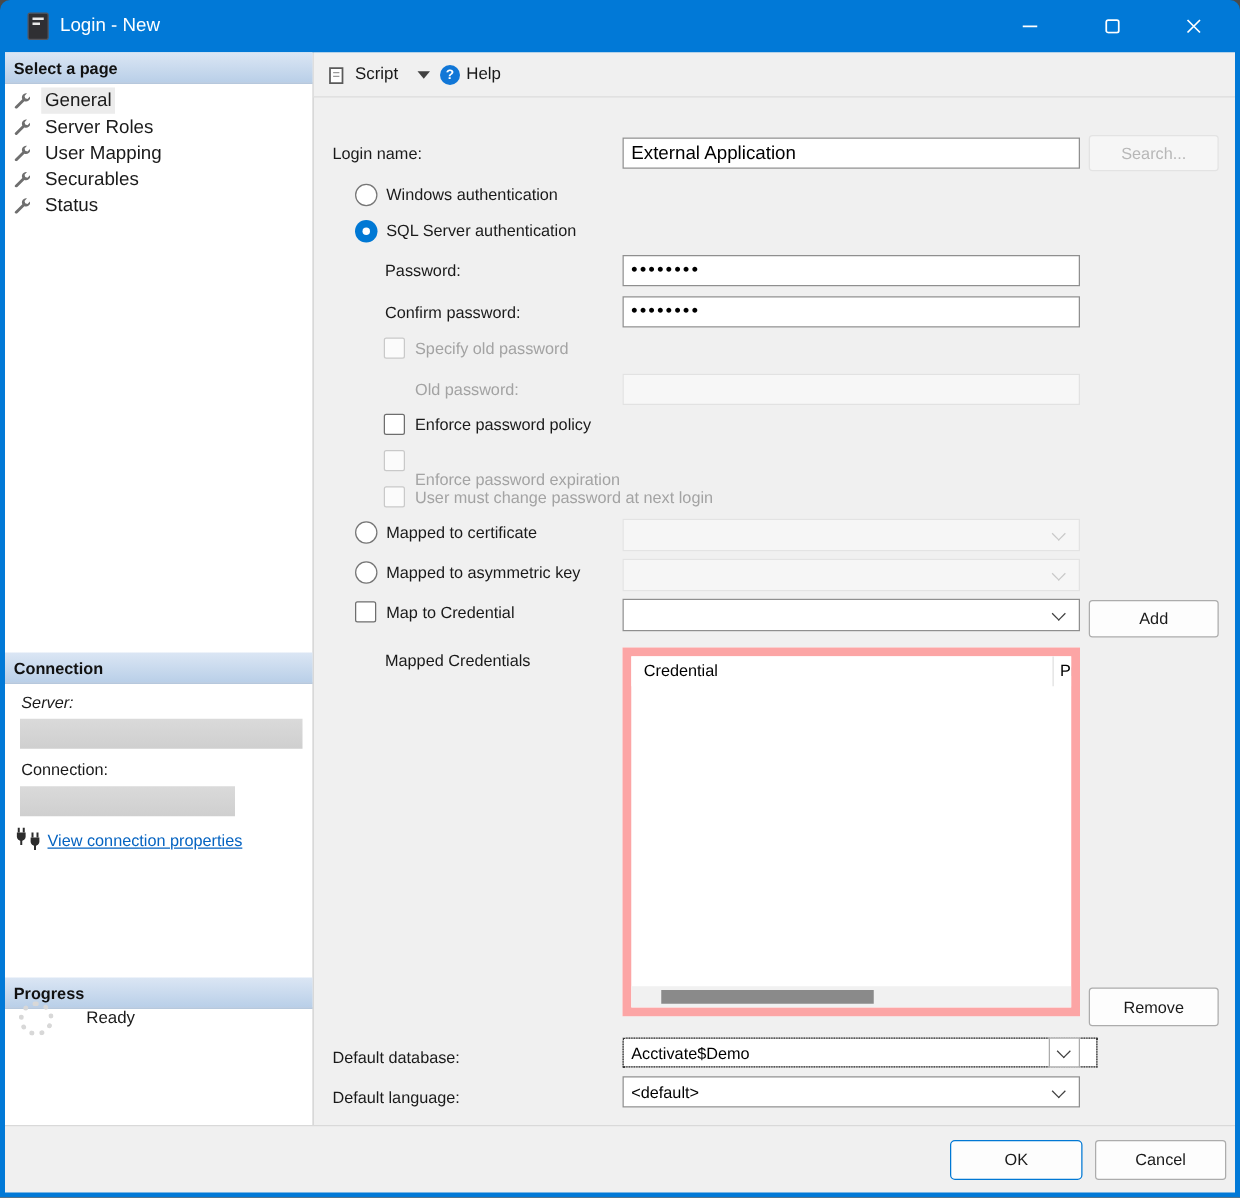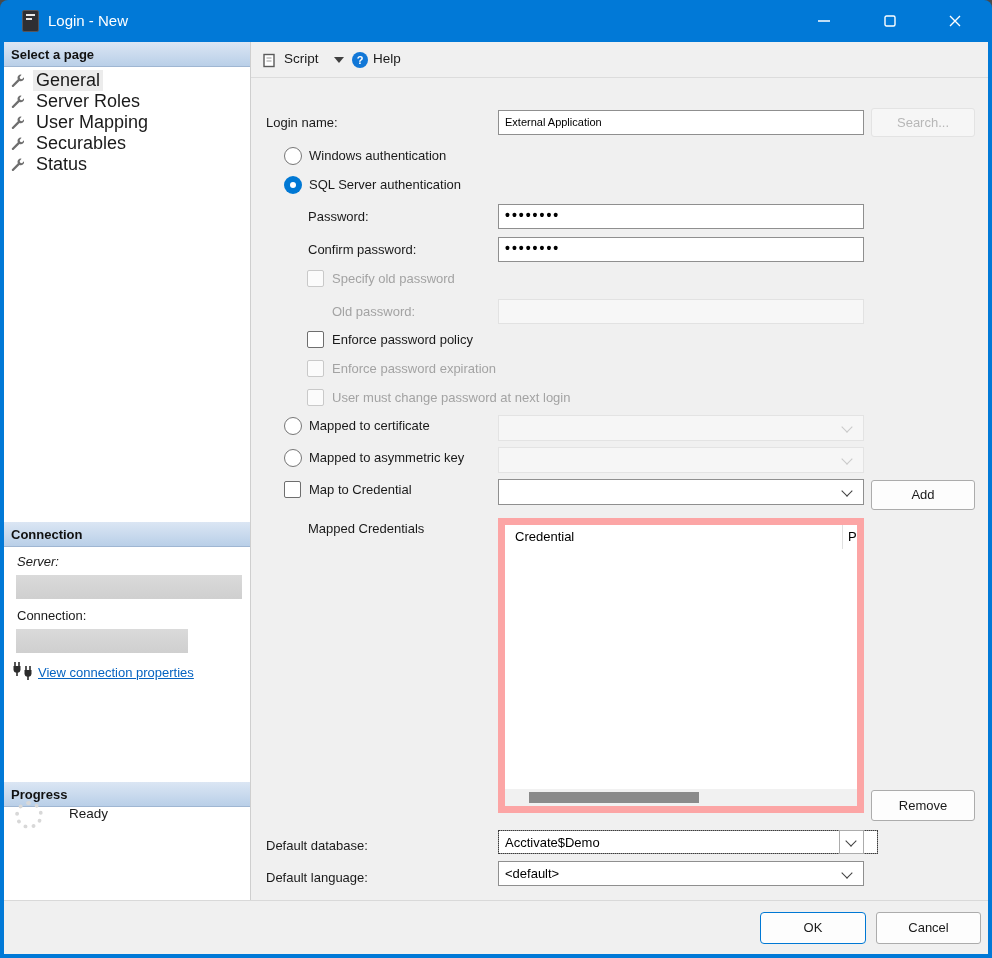--- a/index.html
+++ b/index.html
@@ -21,21 +21,21 @@
   
   .body-bg { position:absolute; left:4px; top:42px; width:984px; height:912px; background:#f0f0f0; }
   .sidebar-bg { position:absolute; left:4px; top:42px; width:246px; height:858px; background:#ffffff; }
   .vline { position:absolute; left:250px; top:42px; width:1px; height:858px; background:#cfcfcf; }
   .footer-line { position:absolute; left:4px; top:900px; width:984px; height:1px; background:#d9d9d9; }
   
   .section-header { position:absolute; left:4px; width:246px; height:25px;
     background:linear-gradient(180deg,#dbe6f4 0%,#b9cfe8 100%);
     border-bottom:1px solid #9fb6d2; font-size:13px; font-weight:bold; color:#111;
     line-height:25px; padding-left:7px; }
-  .tree-item { position:absolute; left:6px; width:240px; height:21px; font-size:18px;
+  .tree-item { position:absolute; left:6px; width:240px; height:21px; font-size:15px;
     color:#1a1a1a; line-height:21px; cursor:default; }
   .tree-item .wrench { position:absolute; left:4px; top:3px; }
   .tree-item .lbl { position:absolute; left:27px; top:0; padding:0 3px; }
   .tree-item.selected .lbl { background:#ececec; }
   .side-label { position:absolute; font-size:13px; color:#1a1a1a; }
   .redacted { position:absolute; background:linear-gradient(180deg,#dadada,#cfcfcf); }
   .link { position:absolute; font-size:13px; color:#0563c1; text-decoration:underline; cursor:pointer; }
   .spinner { position:absolute; left:15px; top:801px; width:28px; height:28px;
     border:4px dotted #d8d8d8; border-radius:50%; }
   
@@ -44,21 +44,21 @@
   .tool-label { position:absolute; font-size:13.5px; color:#1a1a1a; top:9px; }
   .caret-down { position:absolute; width:0; height:0; border-left:5px solid transparent;
     border-right:5px solid transparent; border-top:6px solid #404040; }
   .help-circle { position:absolute; width:16px; height:16px; border-radius:50%;
     background:#1177d7; color:#fff; font-size:11px; font-weight:bold; text-align:center;
     line-height:16px; }
   
   .flabel { position:absolute; font-size:13px; color:#1a1a1a; height:24px; line-height:24px; }
   .flabel.disabled { color:#a3a3a3; }
   .tb { position:absolute; background:#fff; border:1px solid #8f8f8f; height:25px;
-    font-size:11px; color:#000; line-height:23px; padding-left:6px; overflow:hidden; }
+    font-size:15px; color:#000; line-height:23px; padding-left:6px; overflow:hidden; }
   .tb.pwd { font-size:14px; font-weight:bold; letter-spacing:2px; line-height:21px; }
   .tb.disabled { background:#f7f7f7; border-color:#e2e2e2; }
   .btn { position:absolute; background:#fdfdfd; border:1px solid #acacac; border-radius:3px;
     font-size:13px; color:#1a1a1a; text-align:center; cursor:pointer; }
   .btn.primary { border-color:#0078d4; border-radius:4px; }
   .btn.disabled { background:#f6f6f6; border-color:#e3e3e3; color:#b7b7b7; cursor:default; }
   .radio { position:absolute; width:18px; height:18px; border-radius:50%;
     border:1.5px solid #767676; background:#fff; }
   .radio.checked { border:none; background:#0078d4; }
   .radio.checked::after { content:""; position:absolute; left:6px; top:6px; width:6px; height:6px;
@@ -195,21 +195,21 @@
   <div class="chk disabled" style="left:307px; top:270px;"></div>
   <div class="flabel disabled" style="left:332px; top:267px;">Specify old password</div>
 
   <div class="flabel disabled" style="left:332px; top:300px;">Old password:</div>
   <div class="tb disabled" style="left:498px; top:299px; width:366px;"></div>
 
   <div class="chk" style="left:307px; top:331px;"></div>
   <div class="flabel" style="left:332px; top:328px;">Enforce password policy</div>
 
   <div class="chk disabled" style="left:307px; top:360px;"></div>
-  <div class="flabel disabled" style="left:332px; top:357px;">Enforce password expiration</div>
+  <div class="flabel disabled" style="left:332px; top:372px;">Enforce password expiration</div>
 
   <div class="chk disabled" style="left:307px; top:389px;"></div>
   <div class="flabel disabled" style="left:332px; top:386px;">User must change password at next login</div>
 
   <div class="radio" style="left:284px; top:417px;"></div>
   <div class="flabel" style="left:309px; top:414px;">Mapped to certificate</div>
   <div class="combo disabled" style="left:498px; top:415px; width:366px;">
     <div class="chev light" style="right:12px; top:7px;"></div>
   </div>
 

